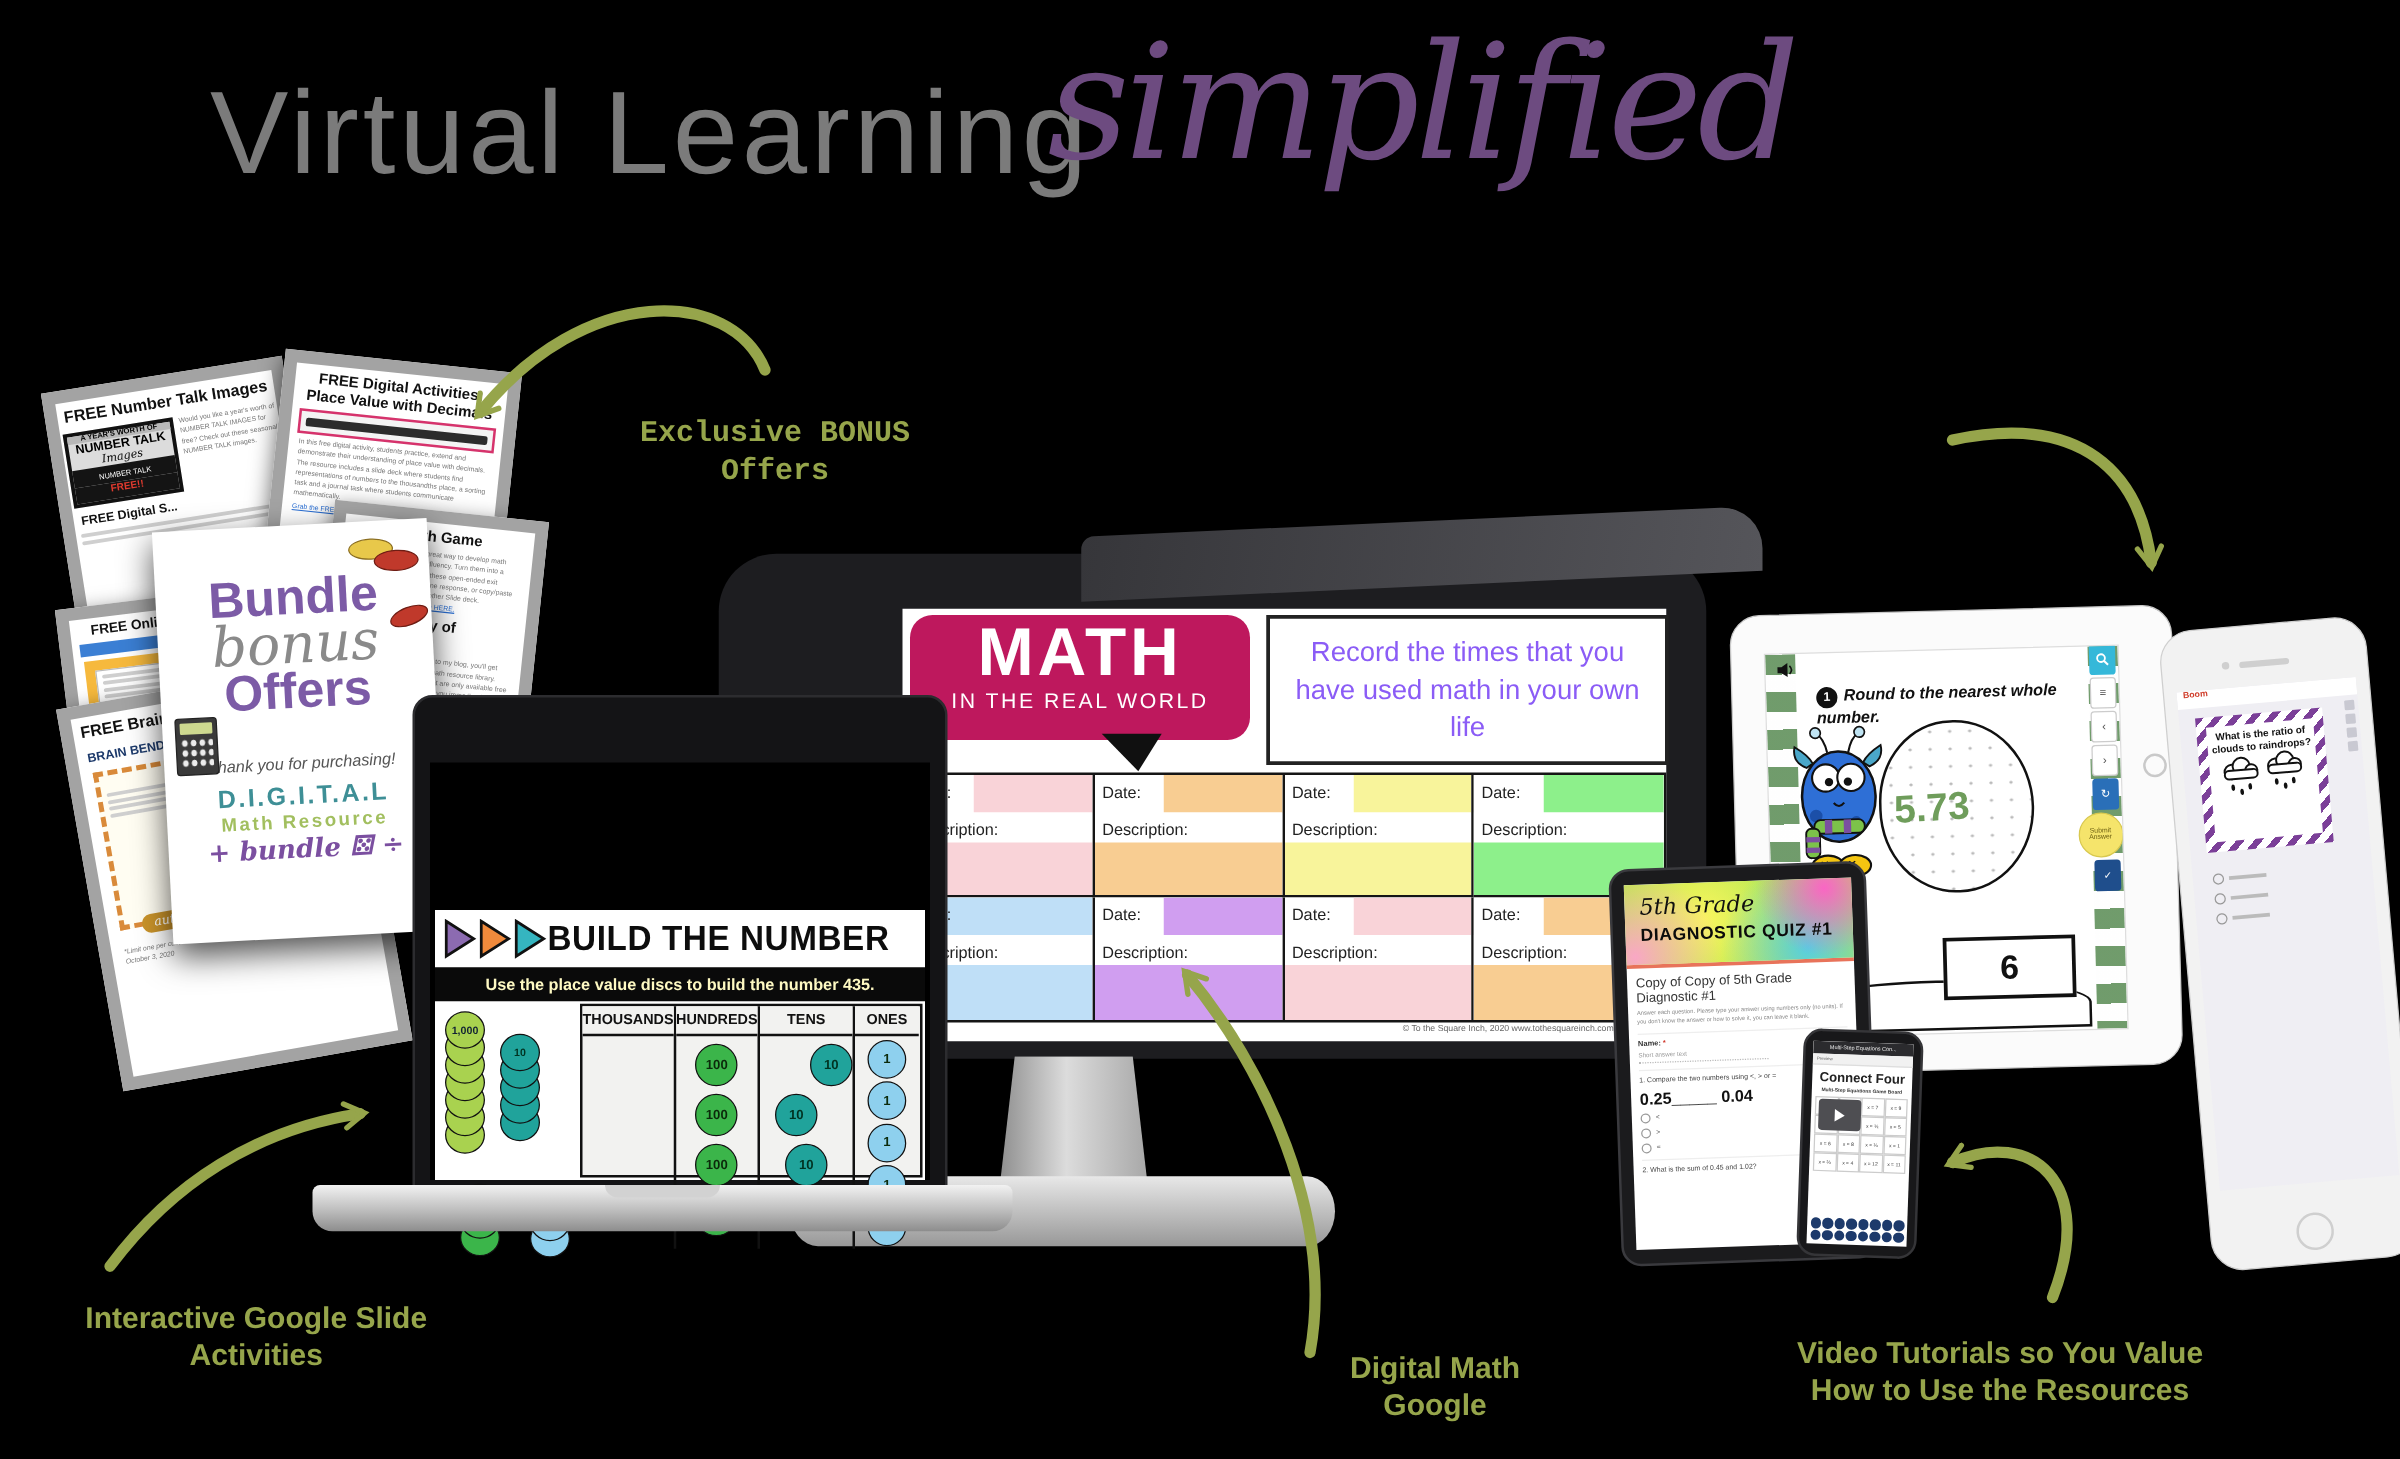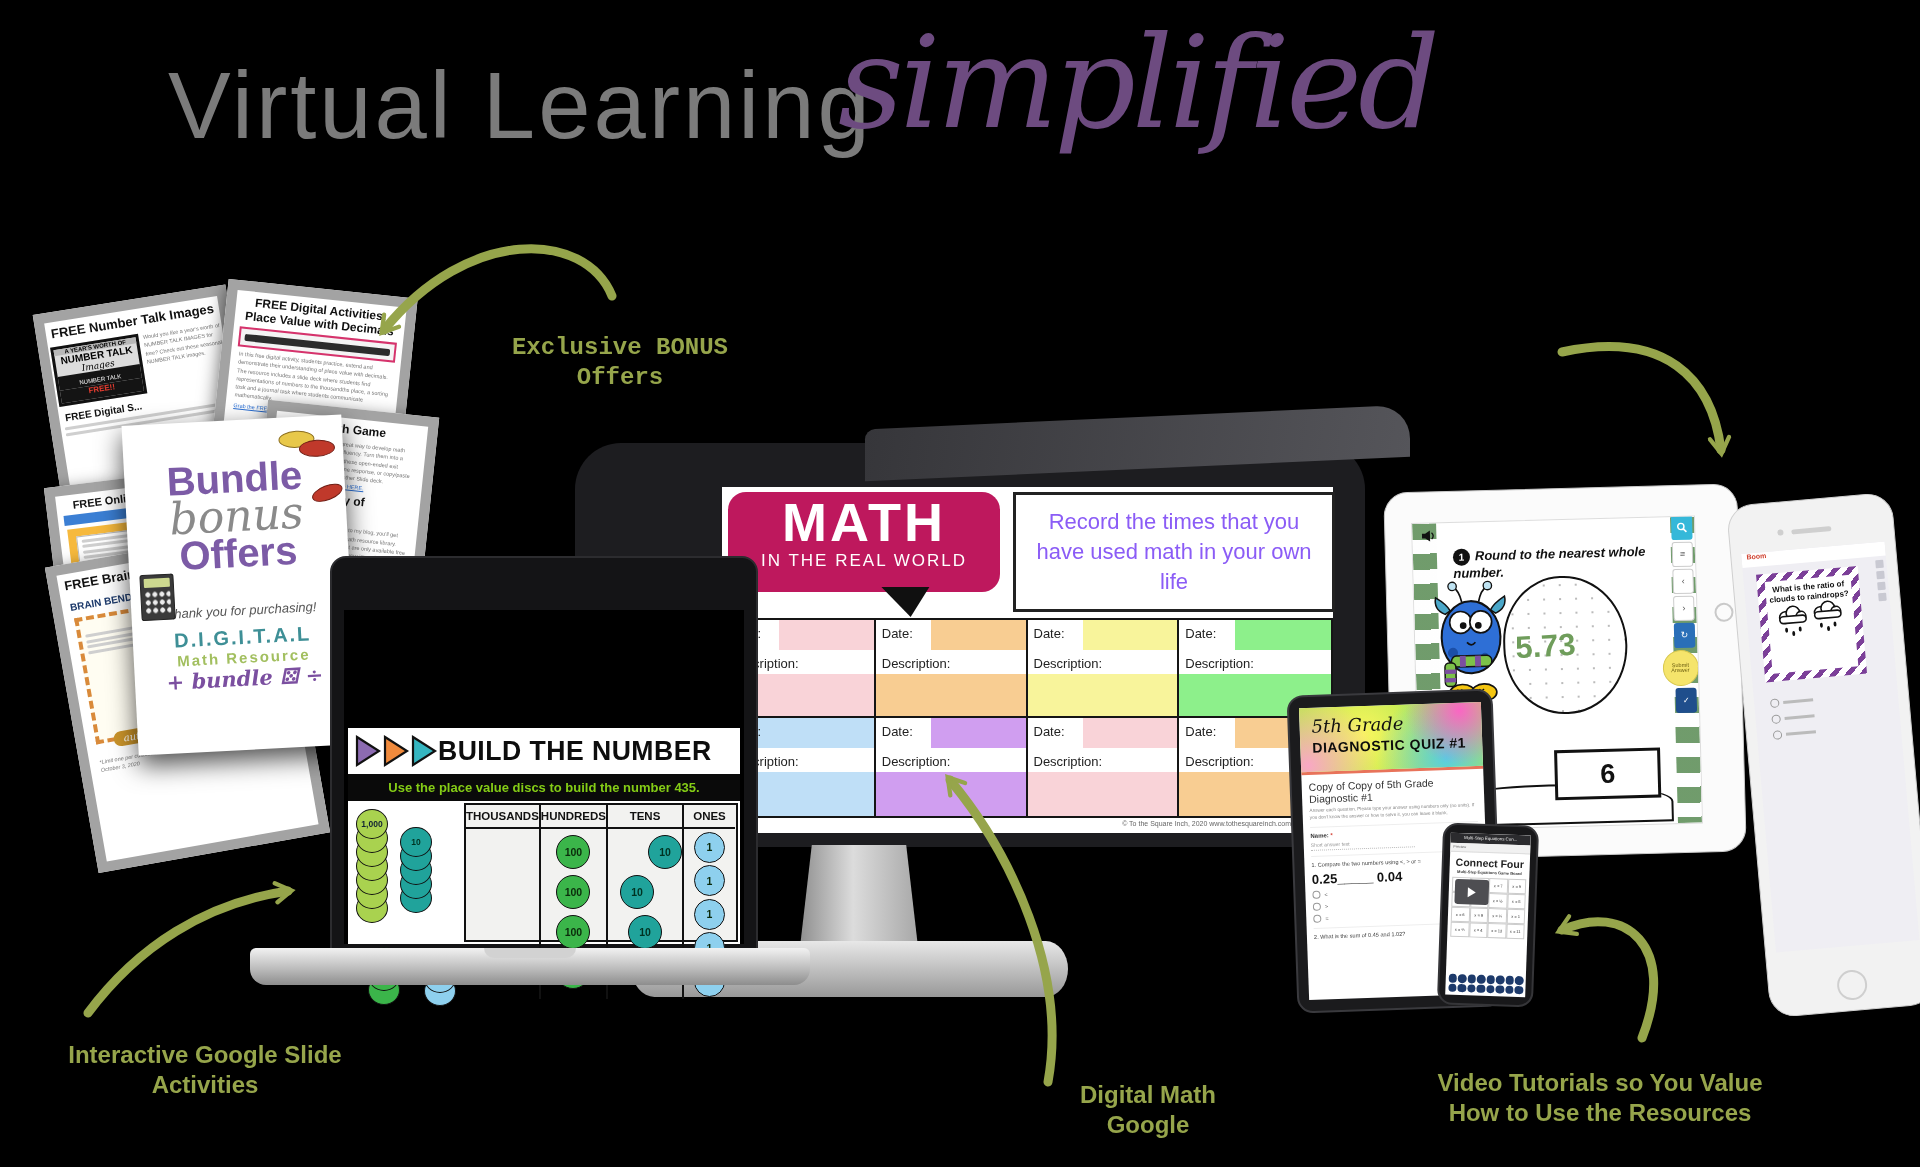--- a/index.html
+++ b/index.html
@@ -76,21 +76,21 @@
     background:linear-gradient(#e8e8e8,#989898);border-radius:24px/30px;}
 
   
   .laptop{position:absolute;left:330px;top:556px;width:428px;height:396px;background:#141416;
     border:2px solid #2c2c2f;border-radius:16px 16px 0 0;z-index:4;box-sizing:border-box;}
   .slide{position:absolute;left:12px;top:10px;right:12px;bottom:6px;background:#000;margin-top:42px;}
   .ltitle{position:absolute;left:4px;top:118px;right:4px;height:46px;background:#fff;
     display:flex;align-items:center;padding-left:6px;box-sizing:border-box;}
   .ltitle .tt{font-size:28px;font-weight:900;color:#0d0d0d;letter-spacing:.5px;
     transform:scaleX(.95);transform-origin:left;white-space:nowrap;}
-  .lsub{position:absolute;left:4px;top:164px;right:4px;height:27px;background:#0a0a0a;color:#84cc16;
+  .lsub{position:absolute;left:4px;top:164px;right:4px;height:27px;background:#0a0a0a;color:#fef9c3;
     font-size:13px;font-weight:700;display:flex;align-items:center;justify-content:center;}
   .lcontent{position:absolute;left:4px;top:191px;right:4px;bottom:0;background:#fff;}
   .coinstack{position:absolute;}
   .pdisc{position:absolute;width:32px;height:30px;border-radius:50%;border:1.6px solid #111;
     box-sizing:border-box;display:flex;align-items:center;justify-content:center;
     font-size:8.5px;font-weight:700;color:#123;}
   .ptable{position:absolute;left:116px;top:2px;right:2px;bottom:2px;display:grid;
     grid-template-columns:1.12fr 1fr 1fr .98fr;border:2px solid #111;background:#f2f2f0;
     box-sizing:border-box;}
   .pcol{border-right:2px solid #111;position:relative;}

